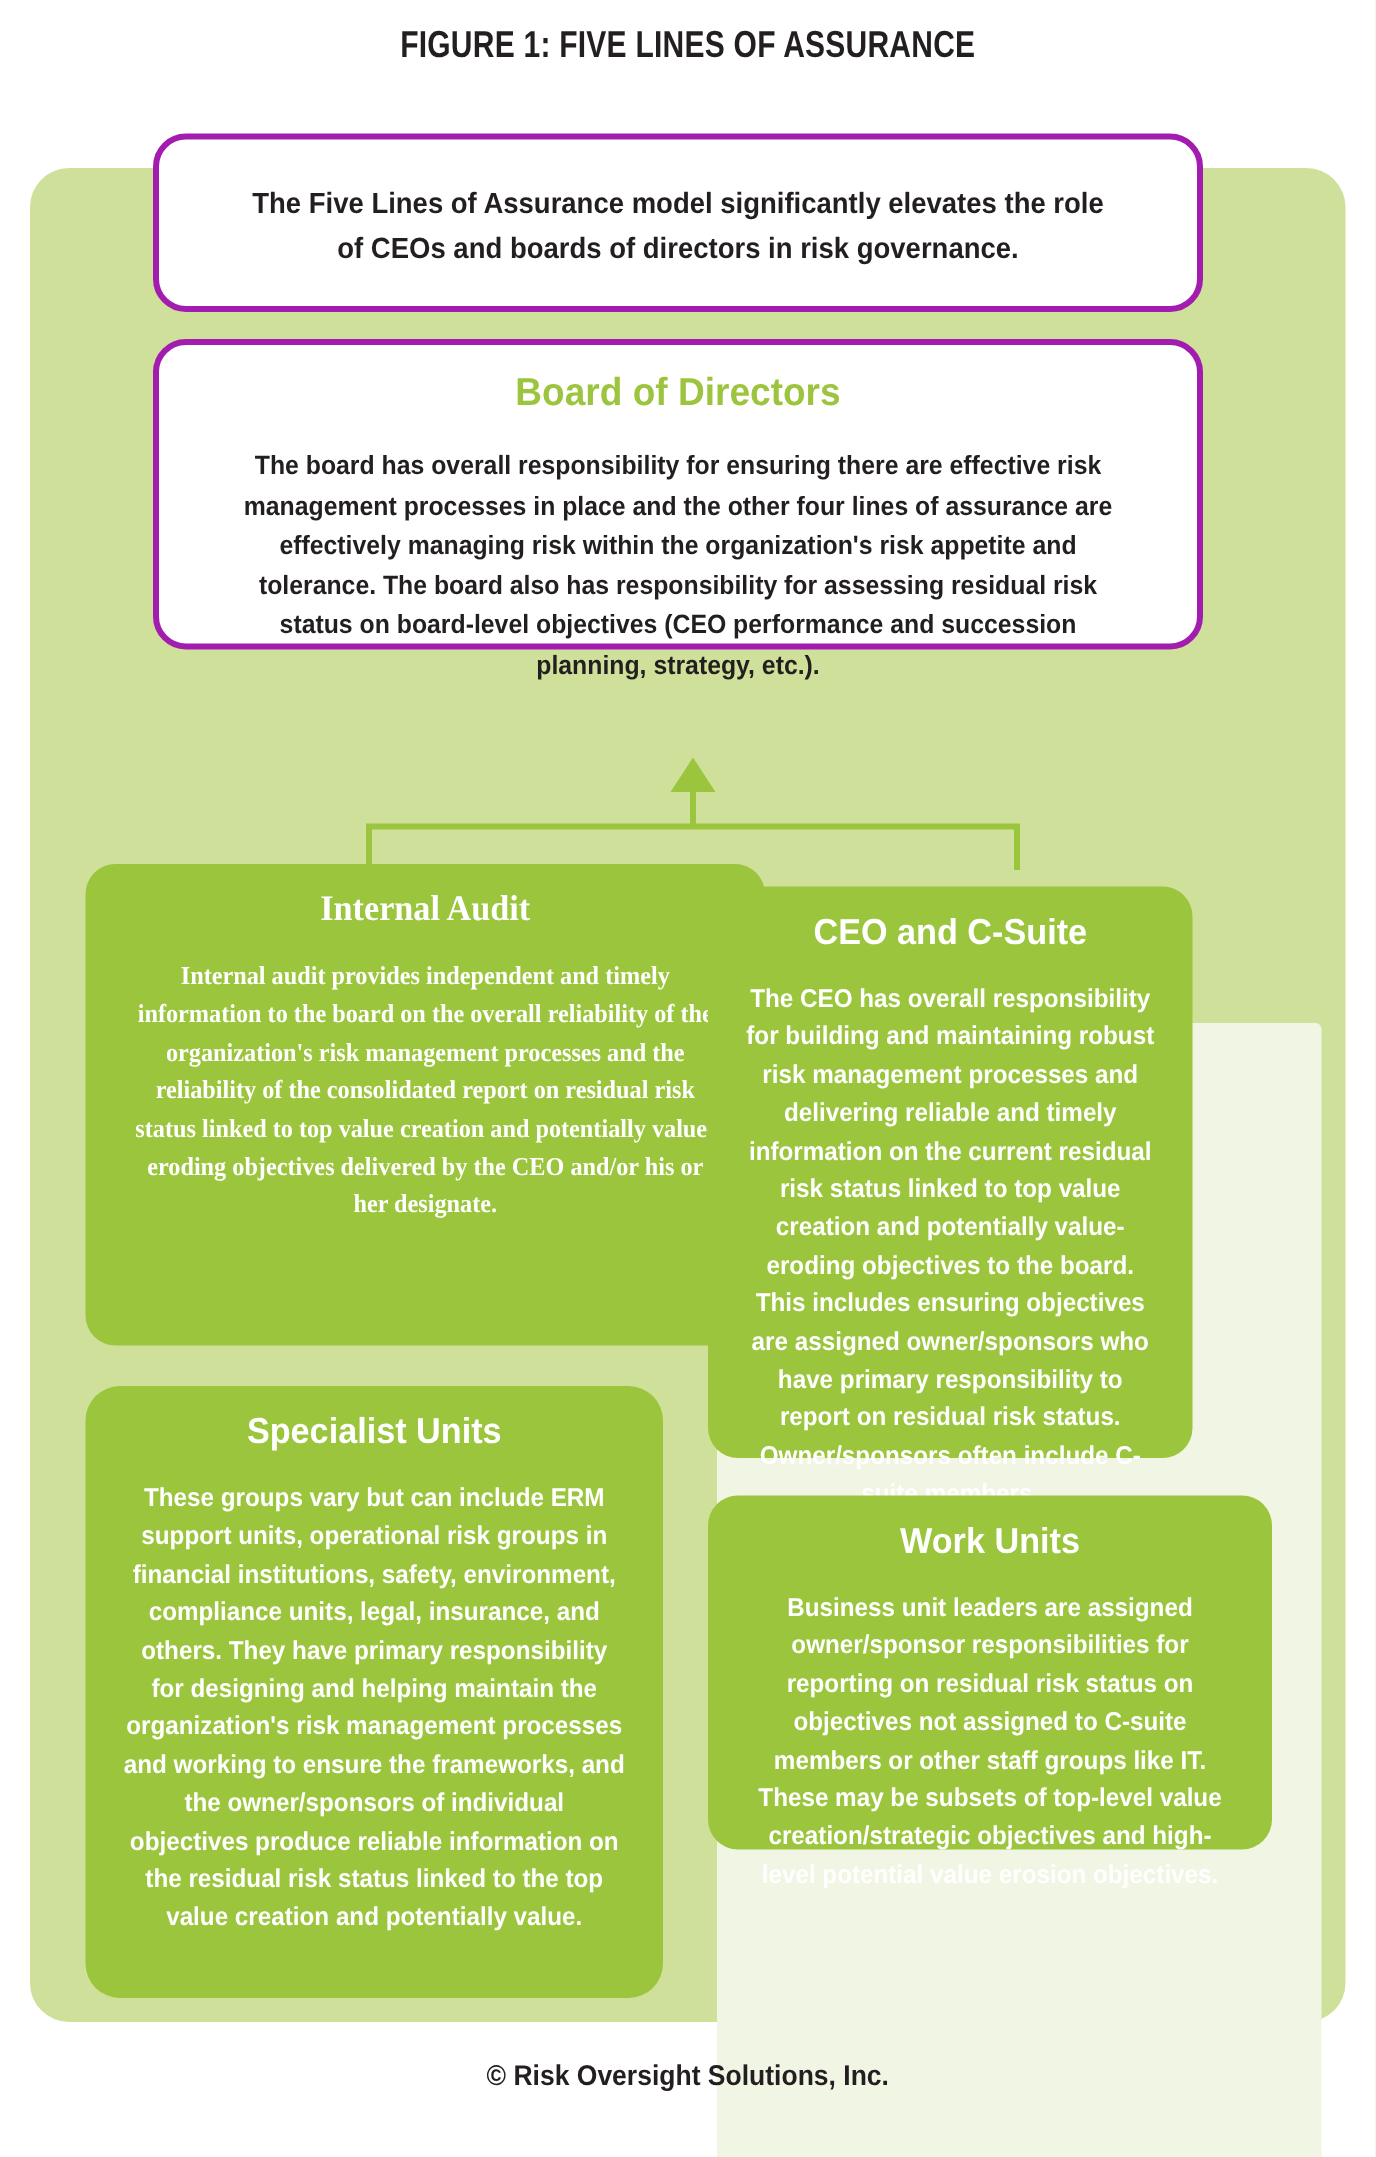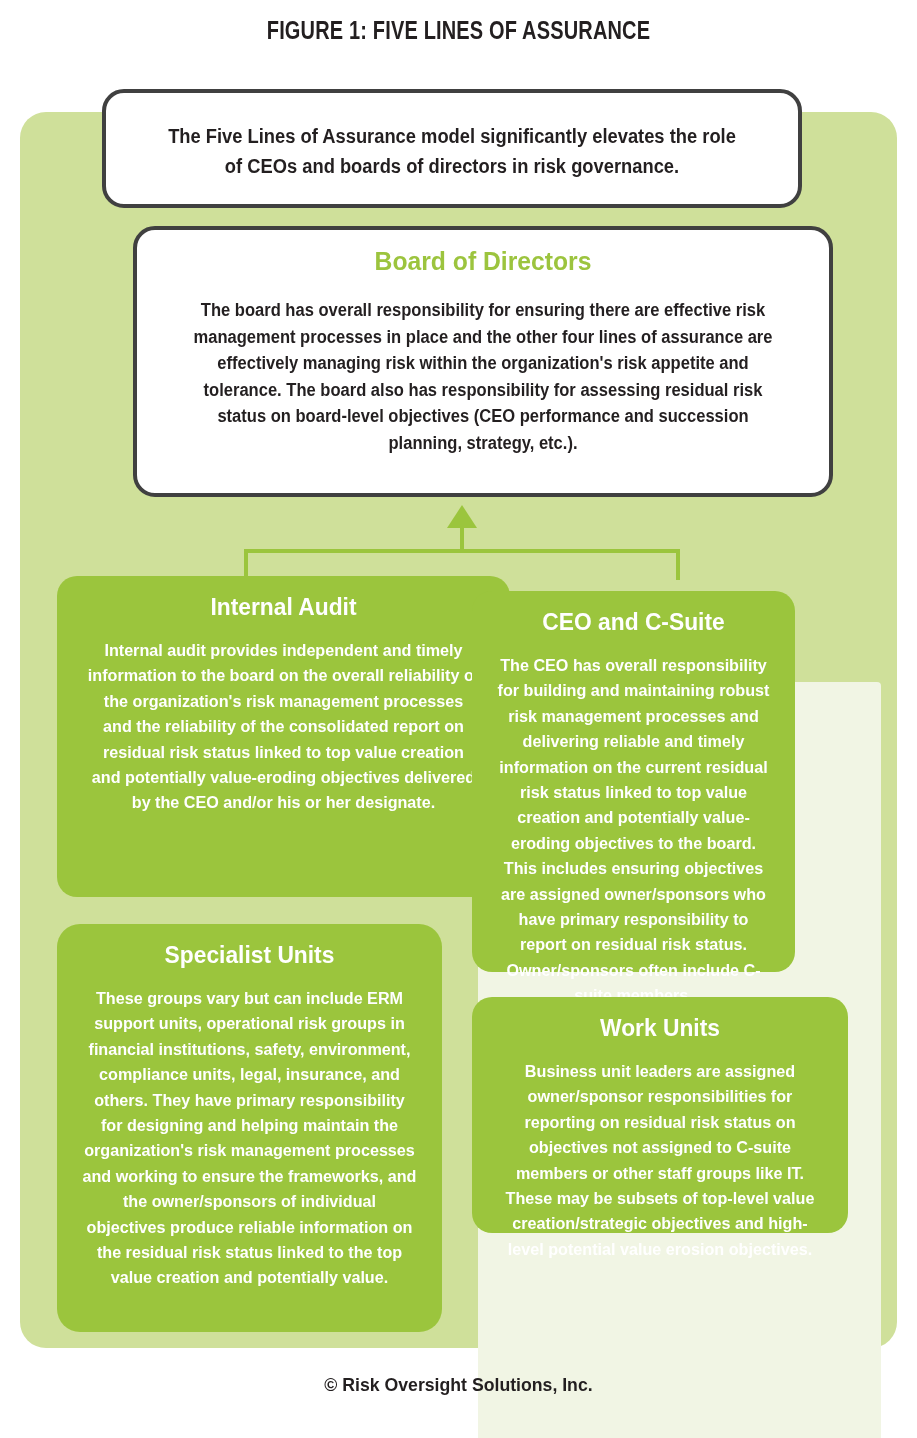--- a/index.html
+++ b/index.html
@@ -51,36 +51,35 @@
     width: 403px;
     height: 763px;
     background: #f1f5e4;
     border-radius: 4px;
   }
 
   
   .box-white {
     position: absolute;
     background: #ffffff;
-    border: 4px solid #404040;
+    border: 4px solid #a21caf;
     border-radius: 22px;
     box-sizing: border-box;
   }
   .intro-box {
     left: 102px;
     top: 89px;
     width: 700px;
     height: 119px;
   }
   .board-box {
     left: 102px;
     top: 226px;
     width: 700px;
-    height: 271px;
-    margin-left: 31px;
+    height: 207px;
   }
 
   .intro-text {
     position: absolute;
     left: 40px;
     right: 40px;
     top: 28px;
     text-align: center;
     font-weight: bold;
     font-size: 19.5px;
@@ -127,21 +126,21 @@
   }
 
   
   .box-green {
     position: absolute;
     background: #9bc53d;
     border-radius: 20px;
     box-sizing: border-box;
     color: #ffffff;
   }
-  .ia-box   { left: 57px;  top: 576px;  width: 453px; height: 321px; }
+  .ia-box   { left: 57px;  top: 576px;  width: 453px; height: 321px; font-family: Liberation Serif, serif; }
   .ceo-box  { left: 472px; top: 591px;  width: 323px; height: 381px; }
   .sp-box   { left: 57px;  top: 924px;  width: 385px; height: 408px; border-radius: 23px; }
   .wu-box   { left: 472px; top: 997px;  width: 376px; height: 236px; }
 
   .gbox-heading {
     position: absolute;
     left: 0;
     right: 0;
     text-align: center;
     font-weight: bold;

